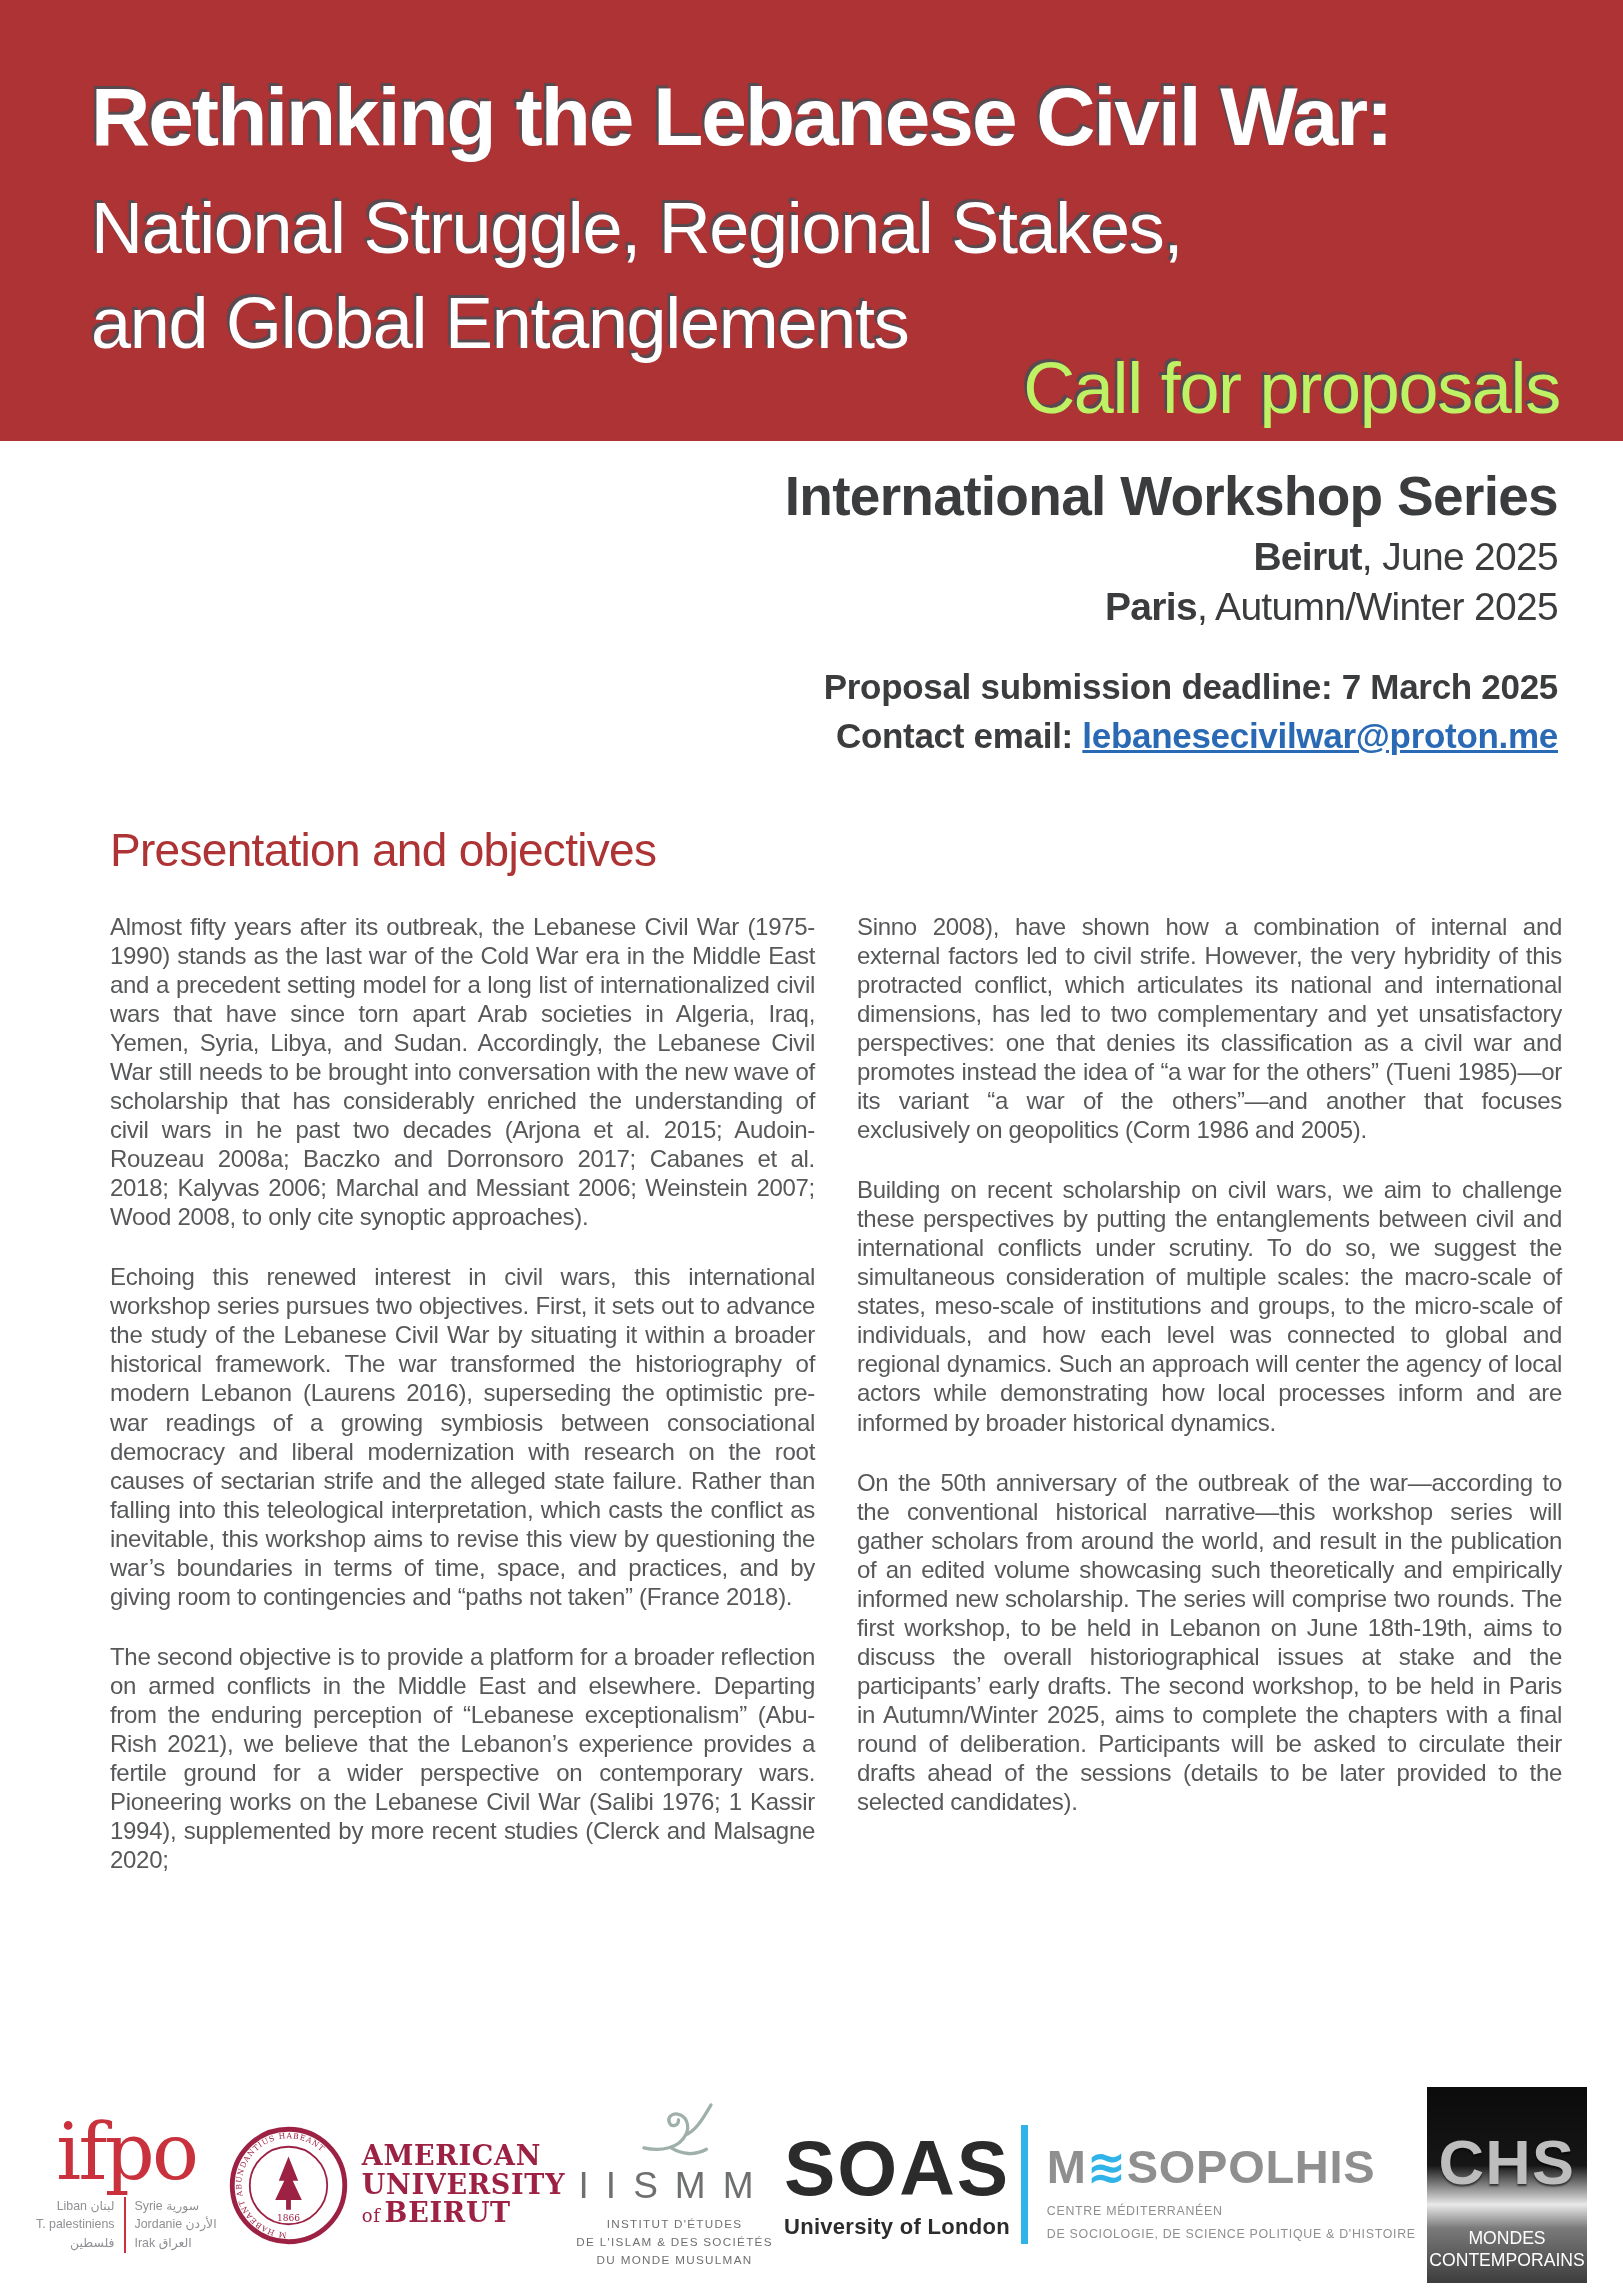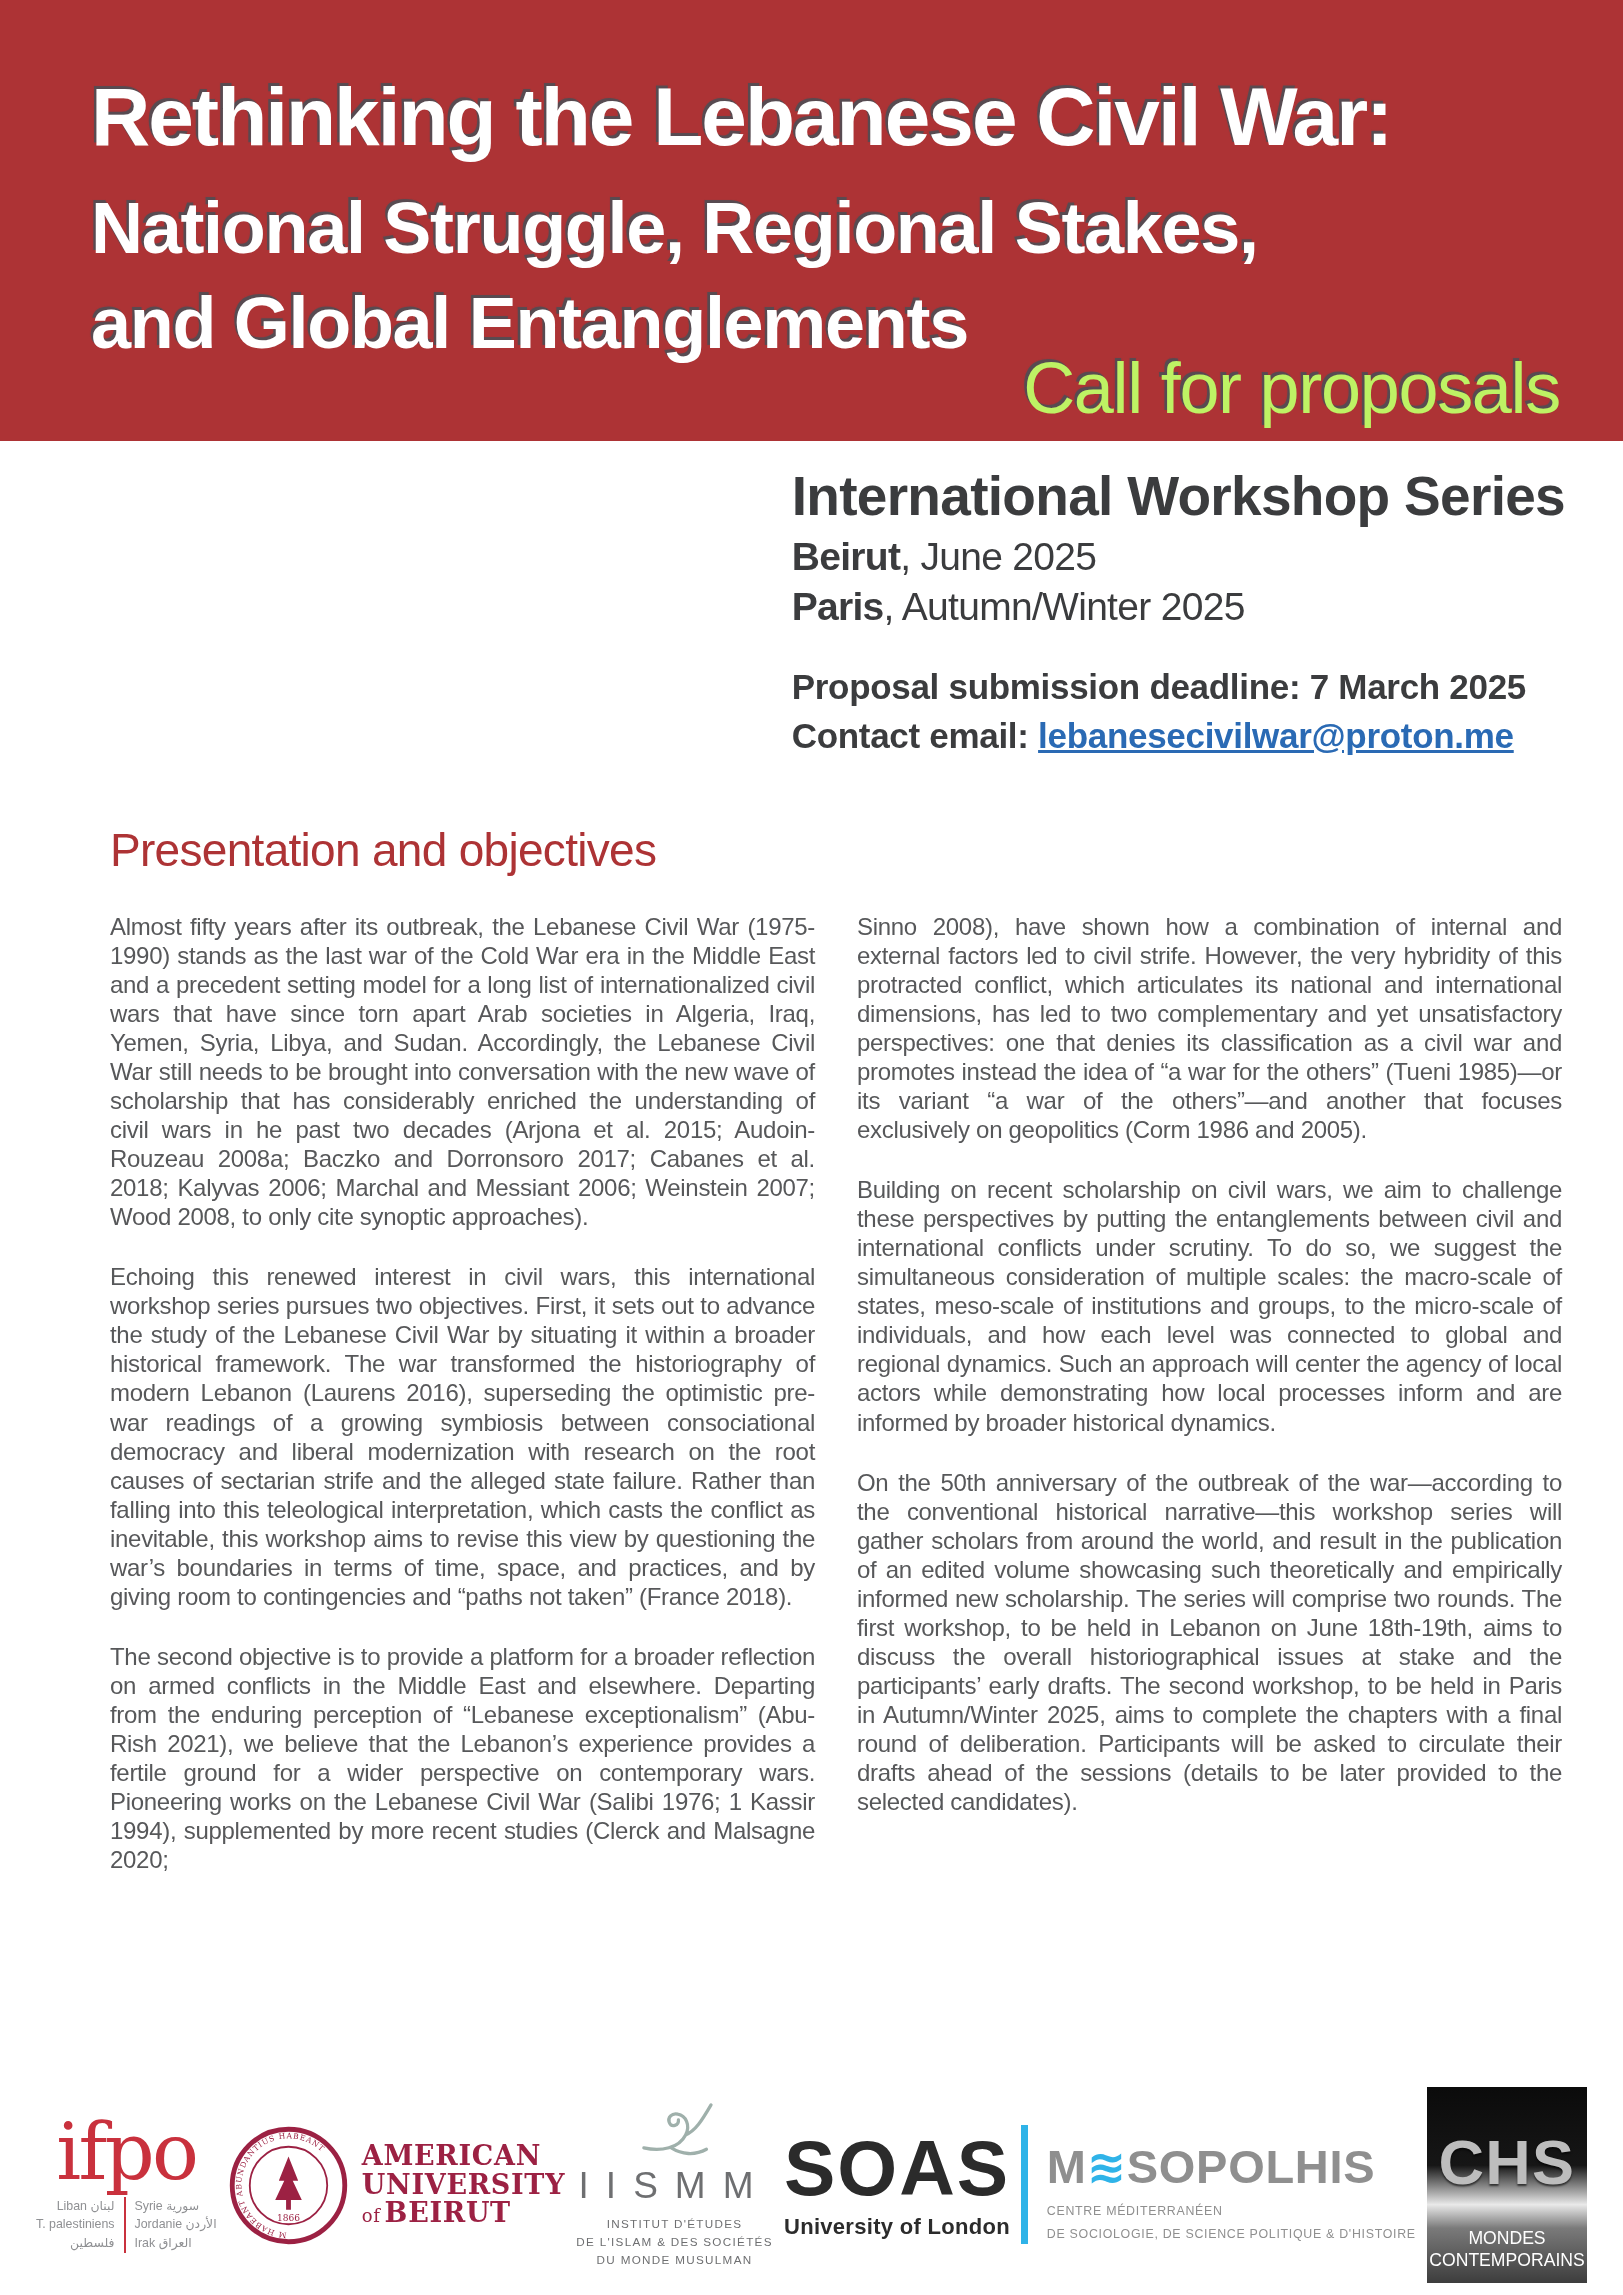--- a/index.html
+++ b/index.html
@@ -18,33 +18,33 @@
     box-sizing:border-box;
     padding:63px 63px 0 91px;
   }
   .banner-title {
     margin:12px 0 22px 0;
     font-size:82px; font-weight:700; letter-spacing:-2px; line-height:1.02;
     color:#ffffff;
     text-shadow:-2.6px -3.3px 0.7px rgba(78,78,84,0.9);
   }
   .banner-sub {
-    font-size:72px; font-weight:700; letter-spacing:-1.3px; line-height:1.33;
+    font-size:72px; font-weight:400; letter-spacing:-1.3px; line-height:1.33;
     color:#ffffff;
     text-shadow:-2.6px -3.3px 0.7px rgba(78,78,84,0.9);
   }
   .banner-call {
     position:absolute; right:63px; bottom:11.7px;
     font-size:72px; font-weight:400; letter-spacing:-1.3px;
     color:#bef264;
     text-shadow:-2.6px -3.3px 0.7px rgba(78,78,84,0.9);
   }
 
   
-  .info { position:absolute; top:464px; right:58px; color:#3b3c3e; }
+  .info { position:absolute; top:464px; right:65px; text-align:right; color:#3b3c3e; }
   .series-title { font-size:55px; font-weight:700; letter-spacing:-0.7px; }
   .event-line { font-size:39px; margin-top:6.5px; letter-spacing:-0.7px; }
   .event-line .b { font-weight:700; }
   .deadline-line { font-size:35px; font-weight:700; margin-top:38px; letter-spacing:-0.3px; }
   .contact-line { font-size:35px; font-weight:700; margin-top:9px; letter-spacing:-0.3px; }
   .contact-line a { color:#2a6ab4; text-decoration:underline; cursor:pointer; }
 
   
   .section-heading {
     position:absolute; top:823px; left:110px;

